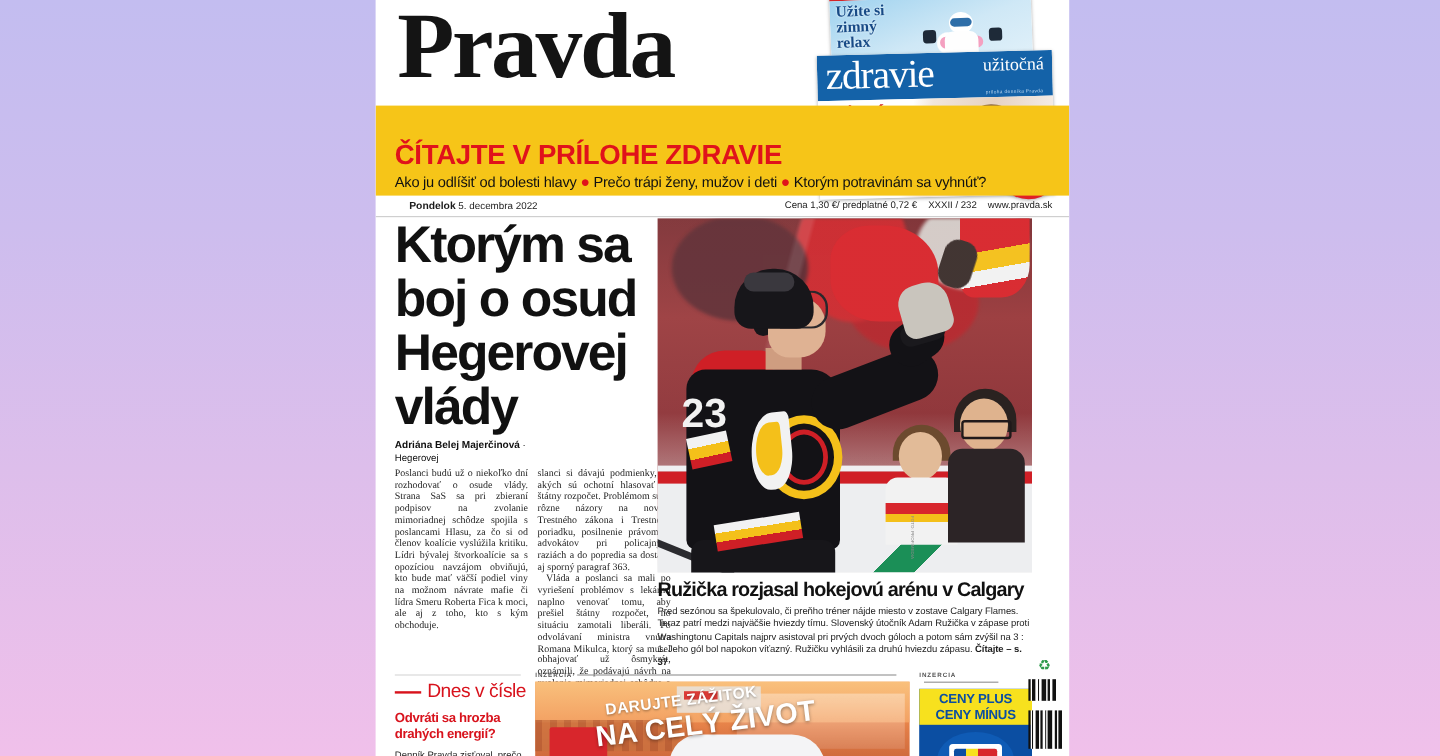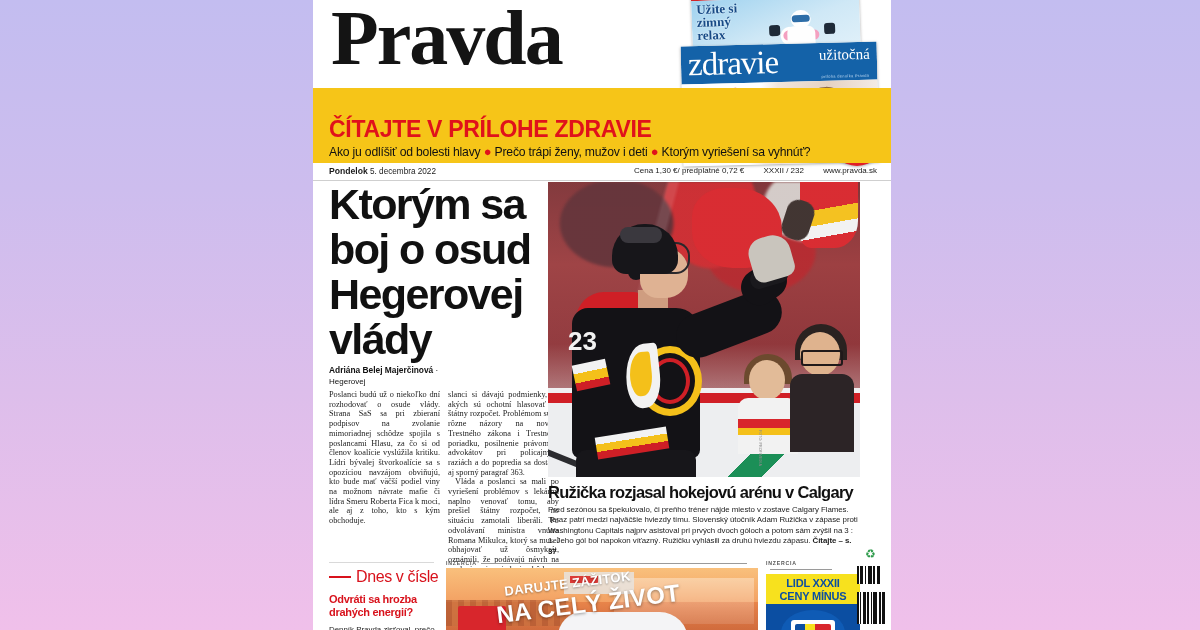--- a/index.html
+++ b/index.html
@@ -104,23 +104,23 @@
     position:absolute;left:16px;top:56px;color:#111;font-size:12.2px;white-space:nowrap;letter-spacing:-.2px;
   }
   .promo .l3 b{color:#e0121b;font-size:13px;}
 
   
   .dateline{
     position:absolute;left:0;top:163px;width:578px;height:17px;
     border-bottom:1px solid #cfcfcf;
   }
   .dateline .left{position:absolute;left:16px;top:3px;font-size:8.2px;color:#1a1a1a;}
-  .dateline .left b{font-size:8.6px;}
+  .dateline .left b{font-size:8.6px;margin-left:12px;}
   .dateline .right{position:absolute;right:14px;top:3px;font-size:8px;color:#1a1a1a;}
-  .dateline .right span{margin-left:17px;}
+  .dateline .right span{margin-left:7px;}
 
   
   .main{position:absolute;left:0;top:180px;width:578px;}
 
   .headline{
     position:absolute;left:16px;top:2px;width:218px;
     font-weight:700;font-size:43px;line-height:45px;color:#111;
     letter-spacing:-1.6px;
   }
   .byline{position:absolute;left:16px;top:185px;width:110px;font-size:8px;line-height:11px;color:#111;}
@@ -183,21 +183,21 @@
   .p-ear{position:absolute;left:74px;top:58px;width:16px;height:18px;background:#17161a;border-radius:8px;}
   .p-neck{position:absolute;left:84px;top:86px;width:30px;height:18px;background:#cf9d80;}
   .p-shoulderR{position:absolute;left:22px;top:88px;width:68px;height:56px;background:#cf1f26;border-radius:28px 10px 0 0;}
   .p-body{position:absolute;left:18px;top:104px;width:128px;height:150px;background:#131216;border-radius:16px 24px 8px 8px;}
   .p-sleeveblk{position:absolute;left:120px;top:98px;width:110px;height:44px;background:#131216;
     border-radius:22px;transform:rotate(-21deg);}
   .p-forearm{position:absolute;left:186px;top:62px;width:48px;height:36px;background:#131216;
     border-radius:18px;transform:rotate(-34deg);}
   .p-glove{position:absolute;left:196px;top:32px;width:42px;height:44px;background:#c9c5bd;border-radius:16px 18px 10px 10px;transform:rotate(-16deg);}
   .p-glovecuff{position:absolute;left:196px;top:64px;width:38px;height:18px;background:#1a191d;border-radius:8px;transform:rotate(-16deg);}
-  .p-num{position:absolute;left:14px;top:122px;color:#f2f2f2;font-weight:700;font-size:26px;
+  .p-num{position:absolute;left:14px;top:122px;color:#f2f2f2;font-weight:700;font-size:34px;
     font-family:"Liberation Sans",sans-serif;text-align:right;}
   .p-stripe{position:absolute;left:20px;top:158px;width:34px;height:26px;
     background:linear-gradient(180deg,#f2f2f2 0 34%,#f4c01a 34% 70%,#cf1f26 70% 100%);transform:rotate(-12deg);}
   .p-stripe2{position:absolute;left:42px;top:228px;width:72px;height:22px;
     background:linear-gradient(180deg,#f2f2f2 0 32%,#f4c01a 32% 66%,#cf1f26 66% 100%);transform:rotate(-9deg);}
   .p-logo{position:absolute;left:78px;top:136px;width:62px;height:72px;}
   .p-logo .ring{position:absolute;left:6px;top:6px;width:50px;height:56px;border:7px solid #f4c01a;border-radius:50%;}
   .p-logo .ring i{position:absolute;left:5px;top:5px;right:5px;bottom:5px;border:4px solid #cf1f26;border-radius:50%;display:block;}
   .p-logo .flame{position:absolute;left:-6px;top:4px;width:34px;height:64px;background:#f2f2f2;
     border-radius:60% 10% 50% 40%;transform:rotate(-6deg);}
@@ -332,21 +332,21 @@
       </div>
     </div>
 
     <div class="promo">
       <div class="l2">ČÍTAJTE V PRÍLOHE ZDRAVIE</div>
       <div class="l3">
         <span>Ako ju odlíšiť od bolesti hlavy</span>
         <b>●</b>
         <span>Prečo trápi ženy, mužov i deti</span>
         <b>●</b>
-        <span>Ktorým vyriešení sa vyhnúť?</span>
+        <span>Ktorým potravinám sa vyhnúť?</span>
       </div>
     </div>
 
     <div class="dateline">
       <div class="left">
         <b>Pondelok</b>
         <span>5. decembra 2022</span>
       </div>
       <div class="right">
         <span>Cena 1,30 €/ predplatné 0,72 €</span>
@@ -461,21 +461,21 @@
           <div class="t1">DARUJTE ZÁŽITOK</div>
           <div class="t2">NA CELÝ ŽIVOT</div>
         </div>
       </div>
 
       <div class="inzB">
         <div class="tag">INZERCIA</div>
         <div class="adB">
           <div class="ylw"></div>
           <div class="t1">
-            <span>LIDL XXXII</span><br>
+            <span>CENY PLUS</span><br>
             <span>CENY MÍNUS</span>
           </div>
           <div class="circ"></div>
           <div class="lidl"></div>
         </div>
       </div>
 
       <div class="barcodes">
         <div class="recycle">♻</div>
         <div class="bcwrap">

